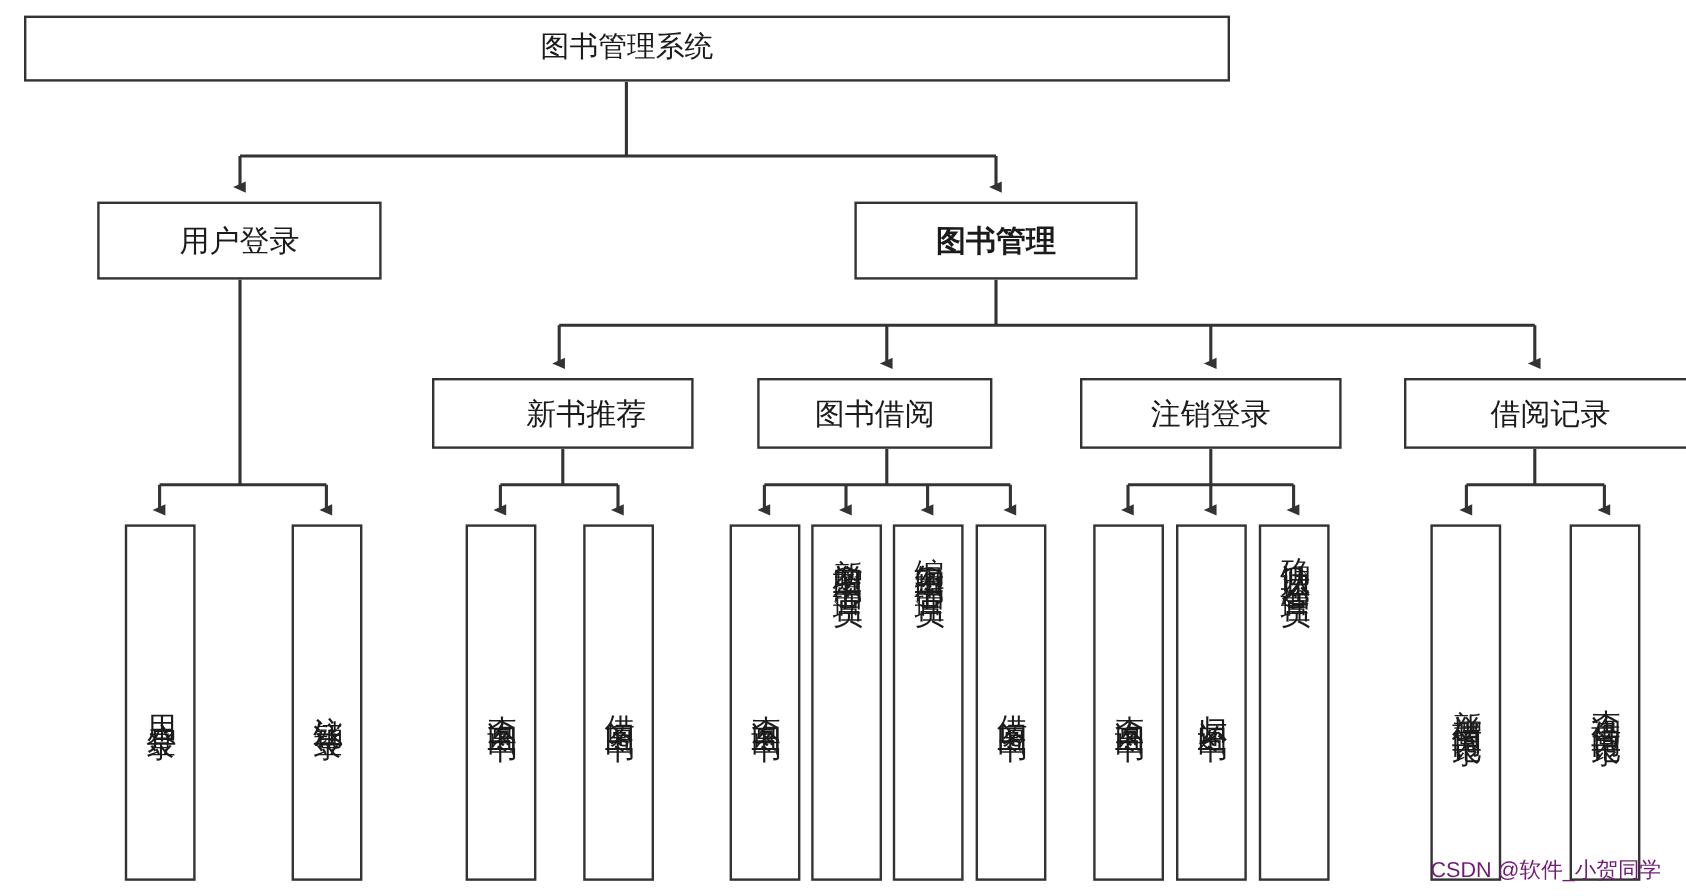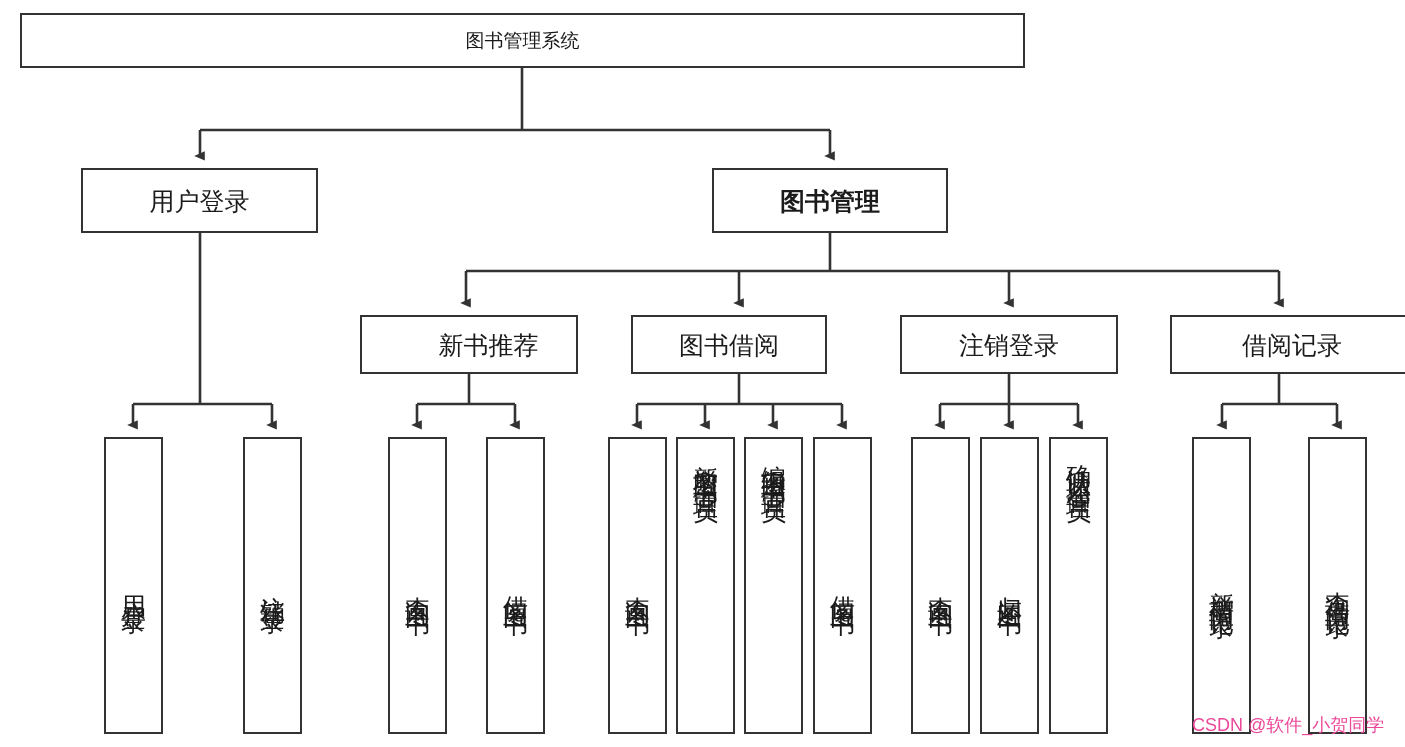--- a/index.html
+++ b/index.html
@@ -39,21 +39,21 @@
   .node .label {
     display: block;
     text-align: center;
     line-height: 1.12;
     white-space: nowrap;
   }
   .node.horizontal .label {
     font-size: 25px;
   }
   .node.root .label {
-    font-size: 19px;
+    font-size: 24px;
   }
   .node.vertical {
     align-items: flex-start;
     padding-top: 6px;
   }
   .node.vertical .label {
     writing-mode: vertical-rl;
     text-orientation: upright;
     font-size: 25px;
     letter-spacing: 5px;
@@ -61,21 +61,21 @@
   }
   .node.vertical.centered {
     align-items: center;
     padding-top: 0;
   }
   .watermark {
     position: absolute;
     left: 1192px;
     top: 713px;
     font-size: 18px;
-    color: #ec4899;
+    color: #701a75;
     white-space: nowrap;
     z-index: 3;
   }
 </style>
 </head>
 <body>
 
 <div id="canvas">
 
   <svg id="edges" viewBox="0 0 1405 747" xmlns="http://www.w3.org/2000/svg">

